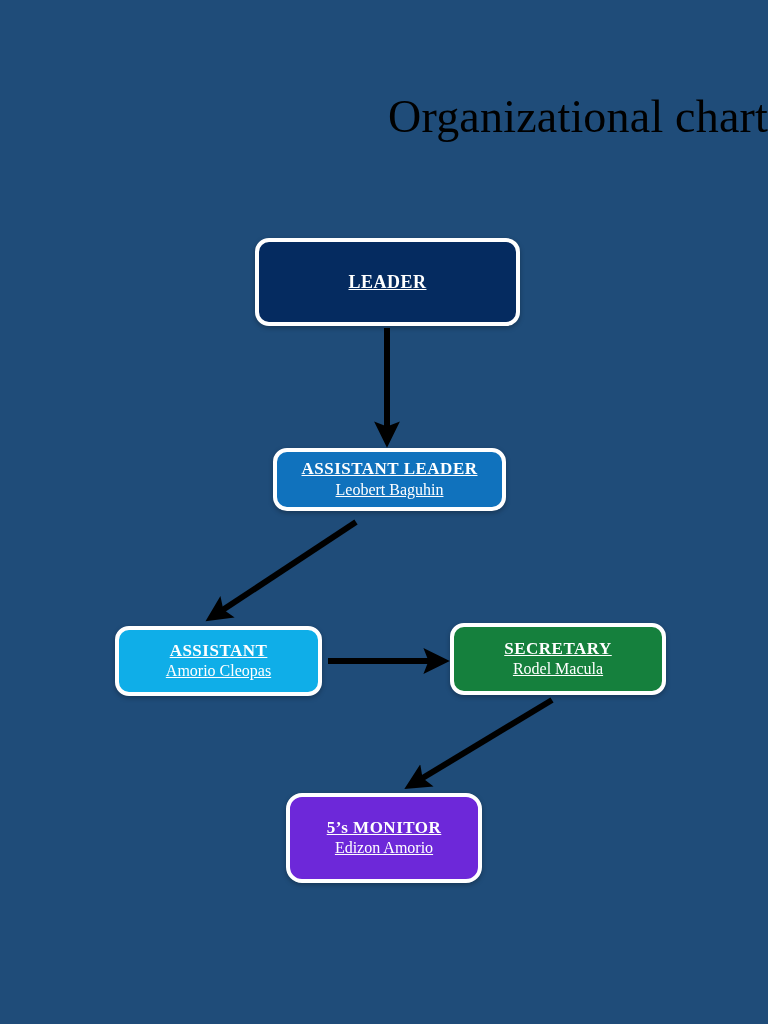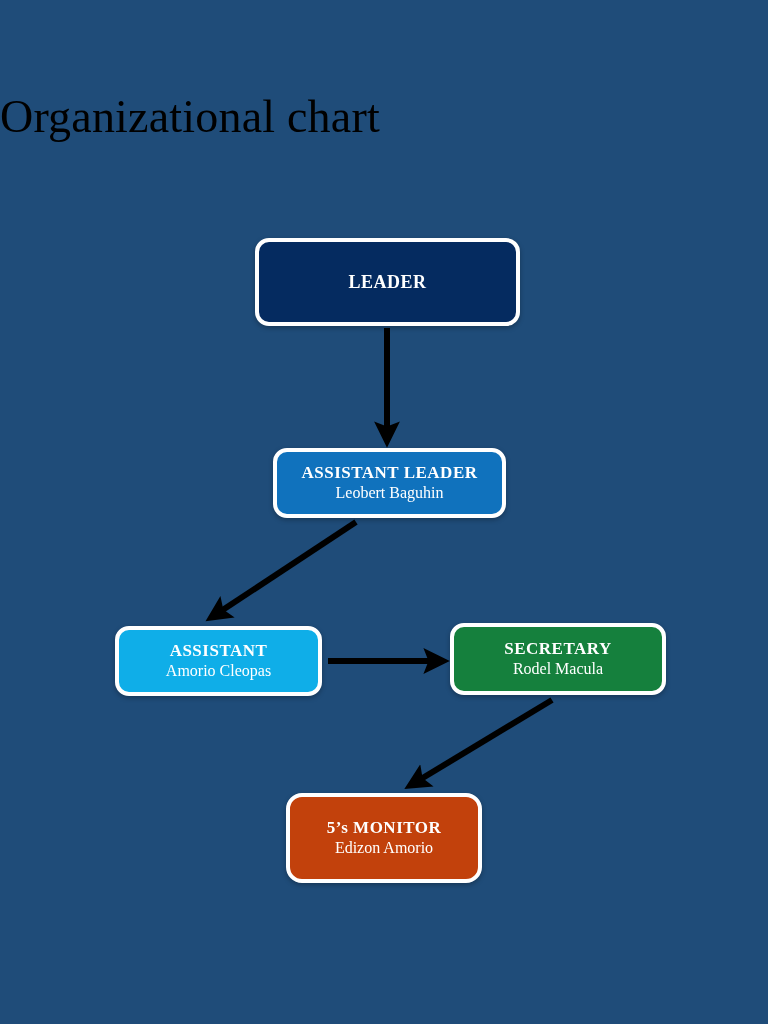--- a/index.html
+++ b/index.html
@@ -21,21 +21,21 @@
     width: 768px;
     height: 1024px;
   }
 
   
   .chart-title {
     position: absolute;
     left: 0;
     top: 92px;
     width: 768px;
-    text-align: left;
+    text-align: right;
     font-family: "Liberation Serif", "DejaVu Serif", serif;
     font-size: 46px;
     font-weight: 400;
     color: #000000;
     letter-spacing: 0.2px;
     line-height: 1.1;
   }
 
   
   .connector-layer {
@@ -53,20 +53,21 @@
     box-sizing: border-box;
     border: 4px solid #ffffff;
     border-radius: 14px;
     display: flex;
     flex-direction: column;
     align-items: center;
     justify-content: center;
     color: #ffffff;
     text-align: center;
     box-shadow: 0 2px 5px rgba(0, 0, 0, 0.28);
+    text-decoration: underline;
   }
   .node .role {
     font-weight: 700;
     font-size: 17px;
     line-height: 1.25;
     letter-spacing: 0.5px;
   }
   .node .person {
     font-weight: 400;
     font-size: 16px;
@@ -80,21 +81,21 @@
     height: 88px;
     background: #052b60;
   }
   .node-leader .role { font-size: 18px; }
   .node-leader .person { font-size: 18px; }
 
   .node-assistant-leader {
     left: 273px;
     top: 448px;
     width: 233px;
-    height: 70px;
+    height: 63px;
     background: #1072bd;
   }
 
   .node-treasurer {
     left: 115px;
     top: 626px;
     width: 207px;
     height: 70px;
     background: #0faee8;
   }
@@ -105,21 +106,21 @@
     width: 216px;
     height: 72px;
     background: #15803d;
   }
 
   .node-monitor {
     left: 286px;
     top: 793px;
     width: 196px;
     height: 90px;
-    background: #c2410c;
+    background: #6d28d9;
     border-radius: 16px;
   }
 </style>
 </head>
 <body>
 
 <div id="chart-canvas">
 
   <div class="chart-title">Organizational chart</div>
 

